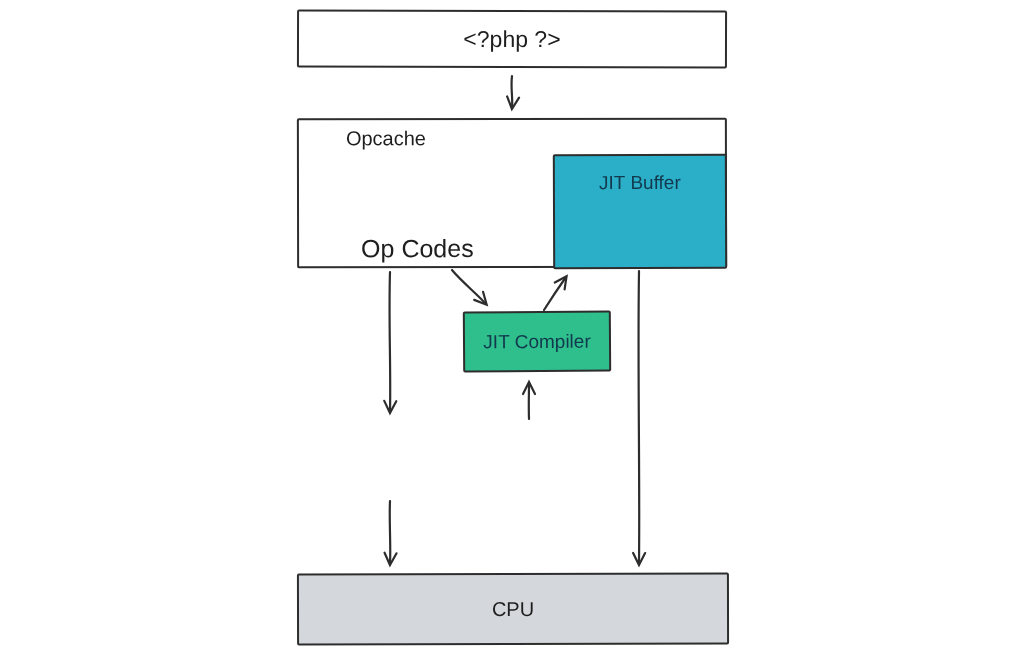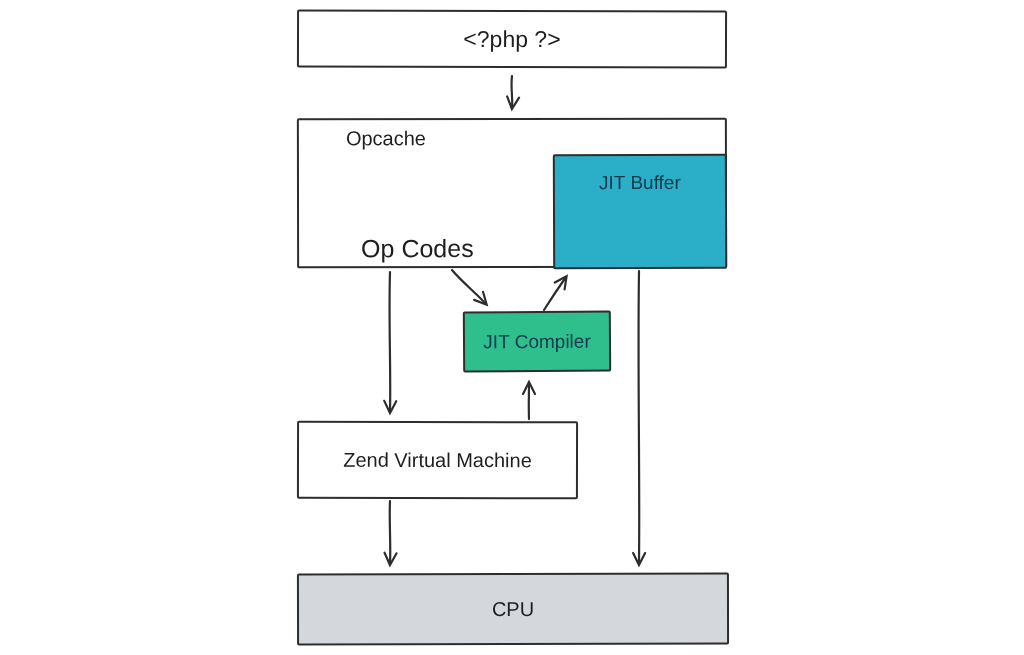--- a/index.html
+++ b/index.html
@@ -69,23 +69,20 @@
   </div>
 
   <div class="box" id="jit-buffer-box" style="background: rgb(43, 175, 200);">
     <span id="jit-buffer-title">JIT Buffer</span>
   </div>
 
   <div class="box" id="jit-compiler-box" style="background: rgb(47, 191, 140);">
     <span class="center-label">JIT Compiler</span>
   </div>
 
-  <div class="box" id="zend-vm-box">
-    <span class="center-label">Zend Virtual Machine</span>
-  </div>
 
   <div class="box" id="cpu-box" style="background: rgb(212, 216, 220); padding-left: 30px;">
     <span class="center-label">CPU</span>
   </div>
 
   <svg id="arrow-layer" viewBox="0 0 1024 655">
     <defs>
       <marker id="head" markerUnits="userSpaceOnUse" markerWidth="18" markerHeight="18" refX="13" refY="8" orient="auto">
         <path d="M2,2 L14,8 L2,14" fill="none" stroke="#2d2d2d" stroke-width="2.2" stroke-linecap="round"></path>
       </marker>

